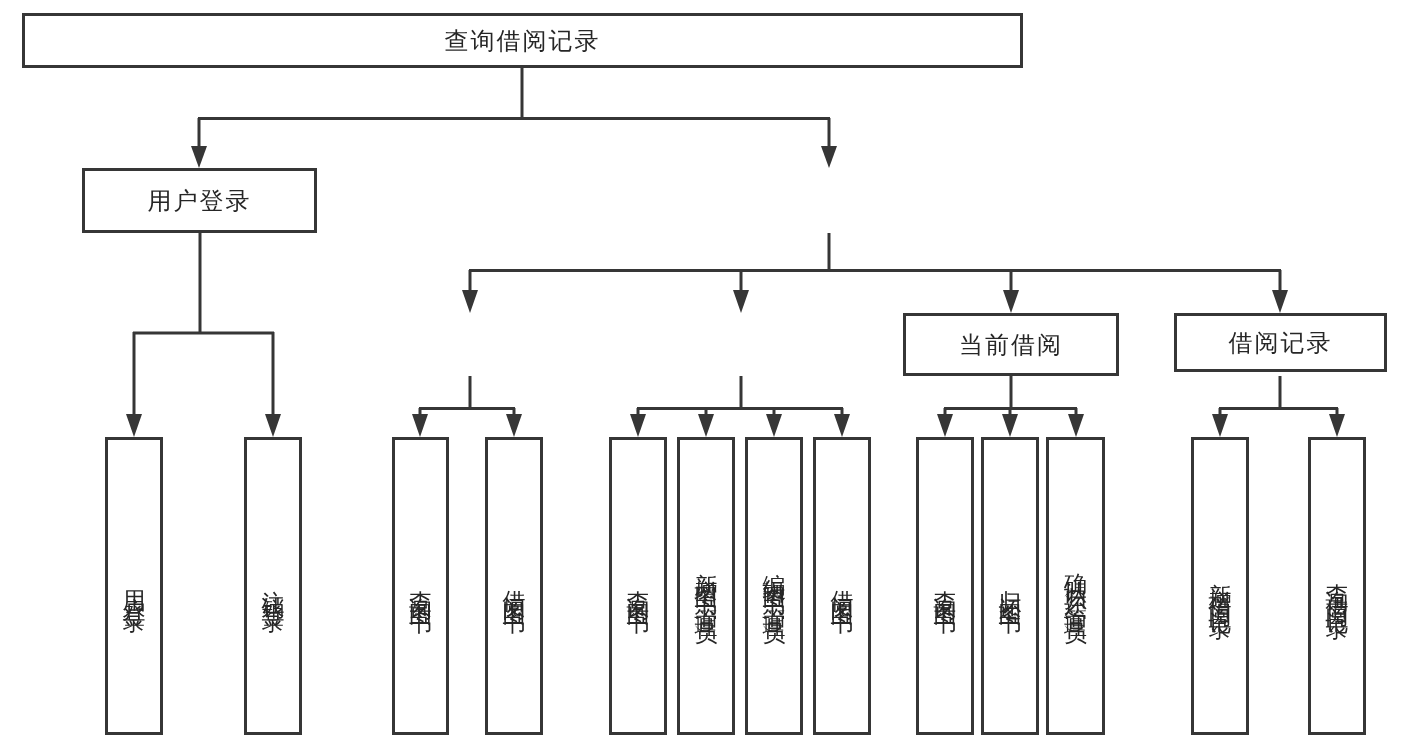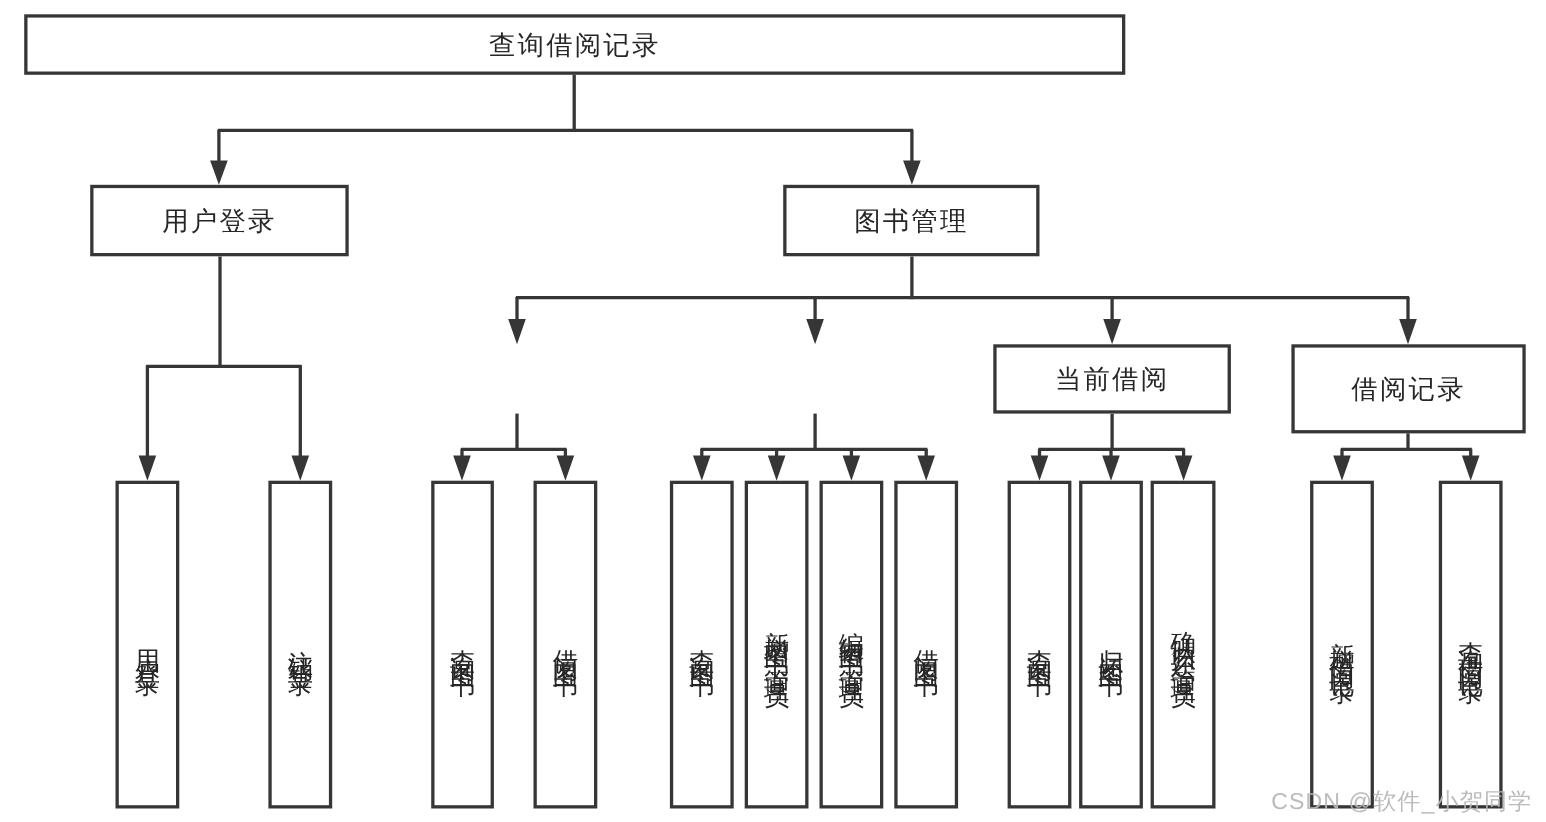--- a/index.html
+++ b/index.html
@@ -109,24 +109,23 @@
     <line x1="1219" y1="408.5" x2="1338" y2="408.5"></line>
     <line x1="1220" y1="408" x2="1220" y2="418"></line>
     <polygon points="1212,414 1228,414 1220,437"></polygon>
     <line x1="1337" y1="408" x2="1337" y2="418"></line>
     <polygon points="1329,414 1345,414 1337,437"></polygon>
   </svg>
 
   <div class="node root" style="left:22px; top:13px; width:1001px; height:55px">查询借阅记录</div>
 
   <div class="node" style="left:82px; top:168px; width:235px; height:65px">用户登录</div>
-  <div class="node" style="left:712px; top:168px; width:233px; height:65px">图书管理</div>
 
   <div class="node" style="left:903px; top:313px; width:216px; height:63px">当前借阅</div>
-  <div class="node" style="left:1174px; top:313px; width:213px; height:81px">借阅记录</div>
+  <div class="node" style="left:1174px; top:313px; width:213px; height:59px">借阅记录</div>
 
   <div class="vnode" style="left:105px; top:437px; width:58px; height:298px">
     <span>用户登录</span>
   </div>
   <div class="vnode" style="left:244px; top:437px; width:58px; height:298px">
     <span>注销登录</span>
   </div>
 
   <div class="vnode" style="left:392px; top:437px; width:57px; height:298px">
     <span>查询图书</span>
@@ -158,15 +157,14 @@
     <span>确认归还（管理员）</span>
   </div>
 
   <div class="vnode" style="left:1191px; top:437px; width:58px; height:298px">
     <span>新增借阅记录</span>
   </div>
   <div class="vnode" style="left:1308px; top:437px; width:58px; height:298px">
     <span>查询借阅记录</span>
   </div>
 
-  <div class="watermark">CSDN @软件_小贺同学</div>
 
 </div>
 
 </body></html>

